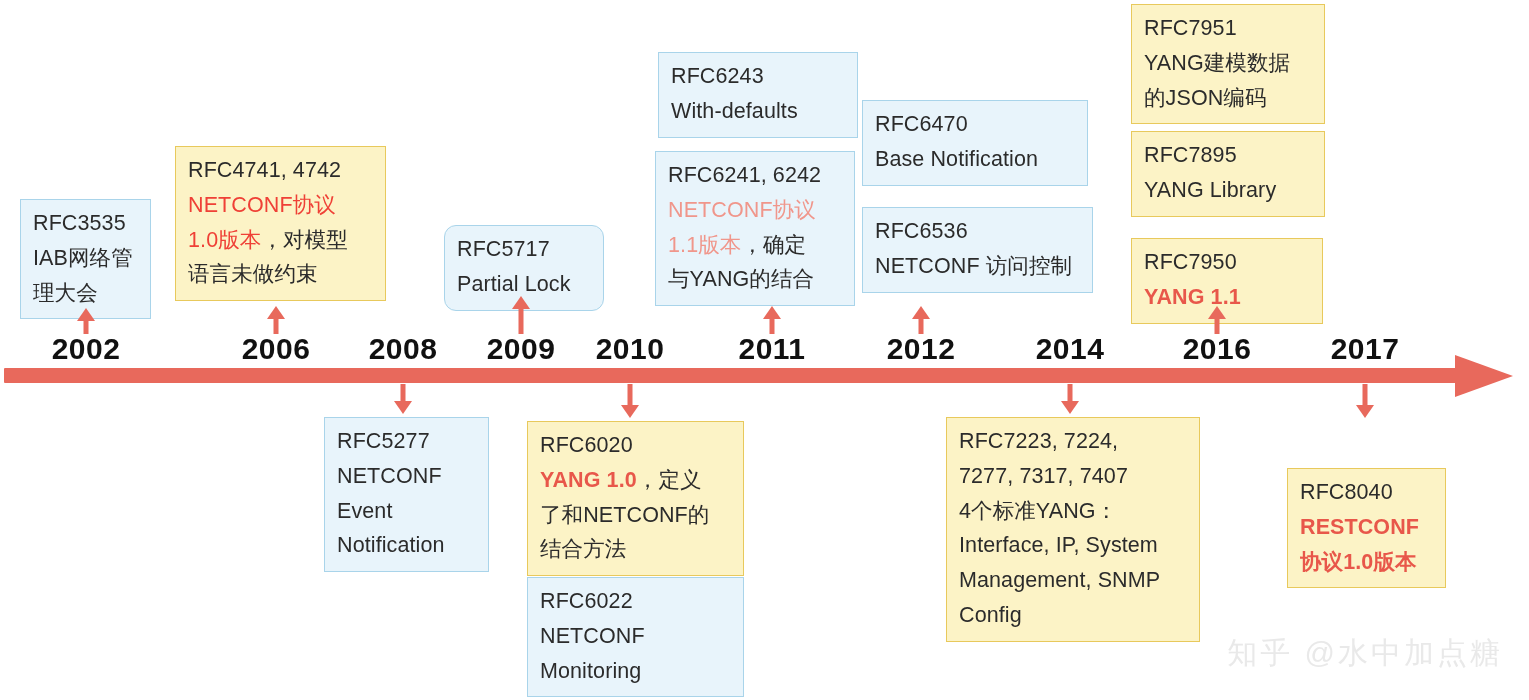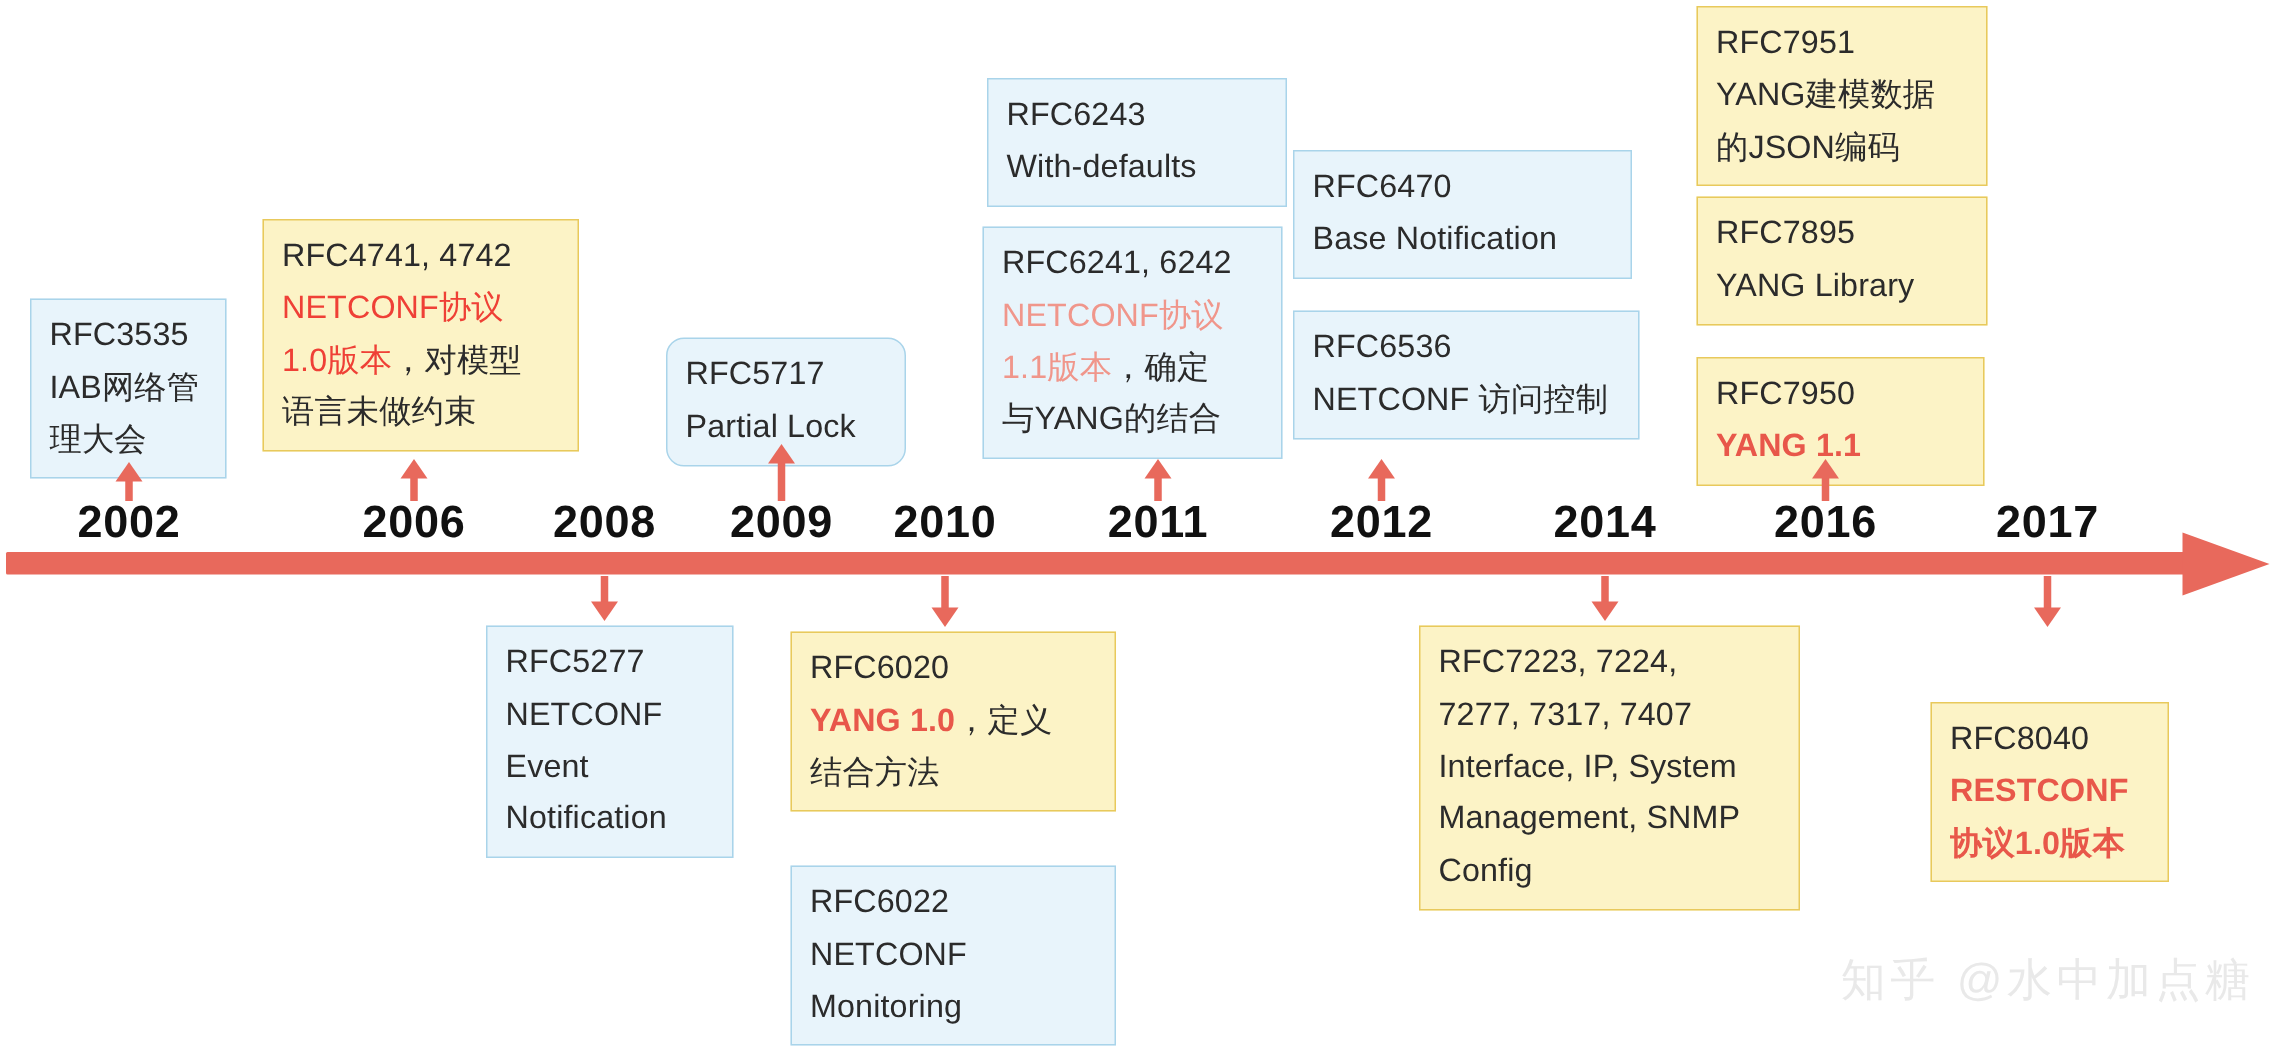--- a/index.html
+++ b/index.html
@@ -183,30 +183,32 @@
   <div id="below-layer">
       <div class="box blue" style="left: 324px; top: 417px; width: 165px;">
         <span class="ln"><span>RFC5277</span></span>
         <span class="ln"><span>NETCONF</span></span>
         <span class="ln"><span>Event</span></span>
         <span class="ln"><span>Notification</span></span>
       </div>
       <div class="box yellow" style="left: 527px; top: 421px; width: 217px;">
         <span class="ln"><span>RFC6020</span></span>
         <span class="ln"><span class="hl-mid bold">YANG 1.0</span><span>，定义</span></span>
+        <span class="ln"><span>了和NETCONF的</span></span>
         <span class="ln"><span>结合方法</span></span>
       </div>
       <div class="box blue" style="left: 527px; top: 577px; width: 217px;">
         <span class="ln"><span>RFC6022</span></span>
         <span class="ln"><span>NETCONF</span></span>
         <span class="ln"><span>Monitoring</span></span>
       </div>
       <div class="box yellow" style="left: 946px; top: 417px; width: 254px;">
         <span class="ln"><span>RFC7223, 7224,</span></span>
         <span class="ln"><span>7277, 7317, 7407</span></span>
+        <span class="ln"><span>4个标准YANG：</span></span>
         <span class="ln"><span>Interface, IP, System</span></span>
         <span class="ln"><span>Management, SNMP</span></span>
         <span class="ln"><span>Config</span></span>
       </div>
       <div class="box yellow" style="left: 1287px; top: 421px; width: 159px; margin-top: 47px;">
         <span class="ln"><span>RFC8040</span></span>
         <span class="ln"><span class="hl-mid bold">RESTCONF</span></span>
         <span class="ln"><span class="hl-mid bold">协议1.0版本</span></span>
       </div>
     </div>

